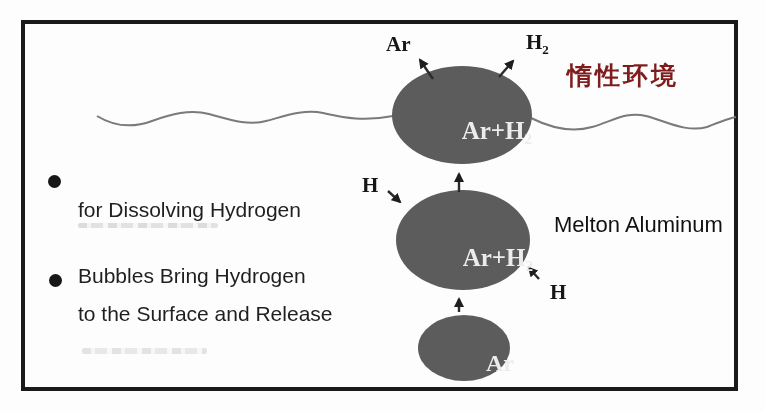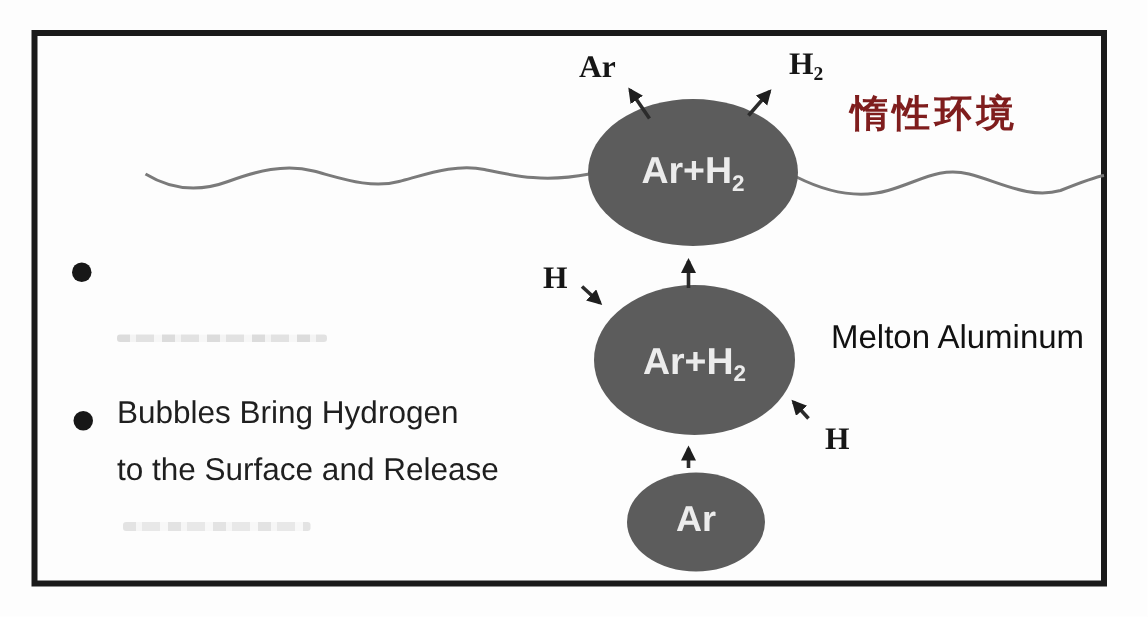--- a/index.html
+++ b/index.html
@@ -20,22 +20,22 @@
     position:absolute;left:21px;top:20px;width:717px;height:371px;
     border:4px solid var(--frame-border);box-sizing:border-box;
     background:transparent;
   }
   svg.layer{position:absolute;left:0;top:0;width:765px;height:411px;}
   .wave{stroke:var(--wave-line);stroke-width:2;fill:none;}
   .bubble{fill:var(--bubble-fill);}
   .arrow{stroke:var(--arrow);stroke-width:2.4;}
   .abs{position:absolute;white-space:nowrap;}
   .bubble-label{
-    position:absolute;text-align:center;color:#ececec;
-    font-family:Liberation Sans, sans-serif;font-weight:bold;
+    position:absolute;text-align:right;color:#ececec;
+    font-family:Liberation Serif, serif;font-weight:bold;margin-top:17px;
   }
   .bubble-label sub{font-size:60%;vertical-align:-0.35em;}
   .gas-label{
     color:#161616;font-family:"Liberation Serif", serif;font-weight:bold;
     font-size:21px;
   }
   .gas-label sub{font-size:62%;vertical-align:-0.35em;}
   .cjk{
     color:#7f1d1d;font-size:25px;font-weight:bold;letter-spacing:3px;
     font-family:Liberation Mono, monospace;
@@ -96,20 +96,21 @@
   <div class="abs gas-label" style="left:526px;top:30px;">
     <span>H</span><sub>2</sub>
   </div>
   <div class="abs gas-label" style="left:362px;top:173px;">H</div>
   <div class="abs gas-label" style="left:550px;top:280px;">H</div>
 
   <div class="abs cjk" style="left:567px;top:59px;">惰性环境</div>
   <div class="abs melt-label" style="left:554px;top:212px;">Melton Aluminum</div>
 
   <div class="bullet" style="left:48px;top:175px;"></div>
+  <div class="abs note-line" style="left:78px;top:196px;">for Dissolving Hydrogen</div>
 
   <div class="bullet" style="left:49px;top:274px;"></div>
   <div class="abs note-line" style="left:78px;top:300px;">to the Surface and Release</div>
   <div class="abs note-line" style="left:78px;top:262px;">Bubbles Bring Hydrogen</div>
 
   <div class="ghost" style="left:78px;top:223px;width:140px;height:5px;"></div>
   <div class="ghost" style="left:82px;top:348px;width:125px;height:6px;opacity:.4;"></div>
 
 </div>
 

